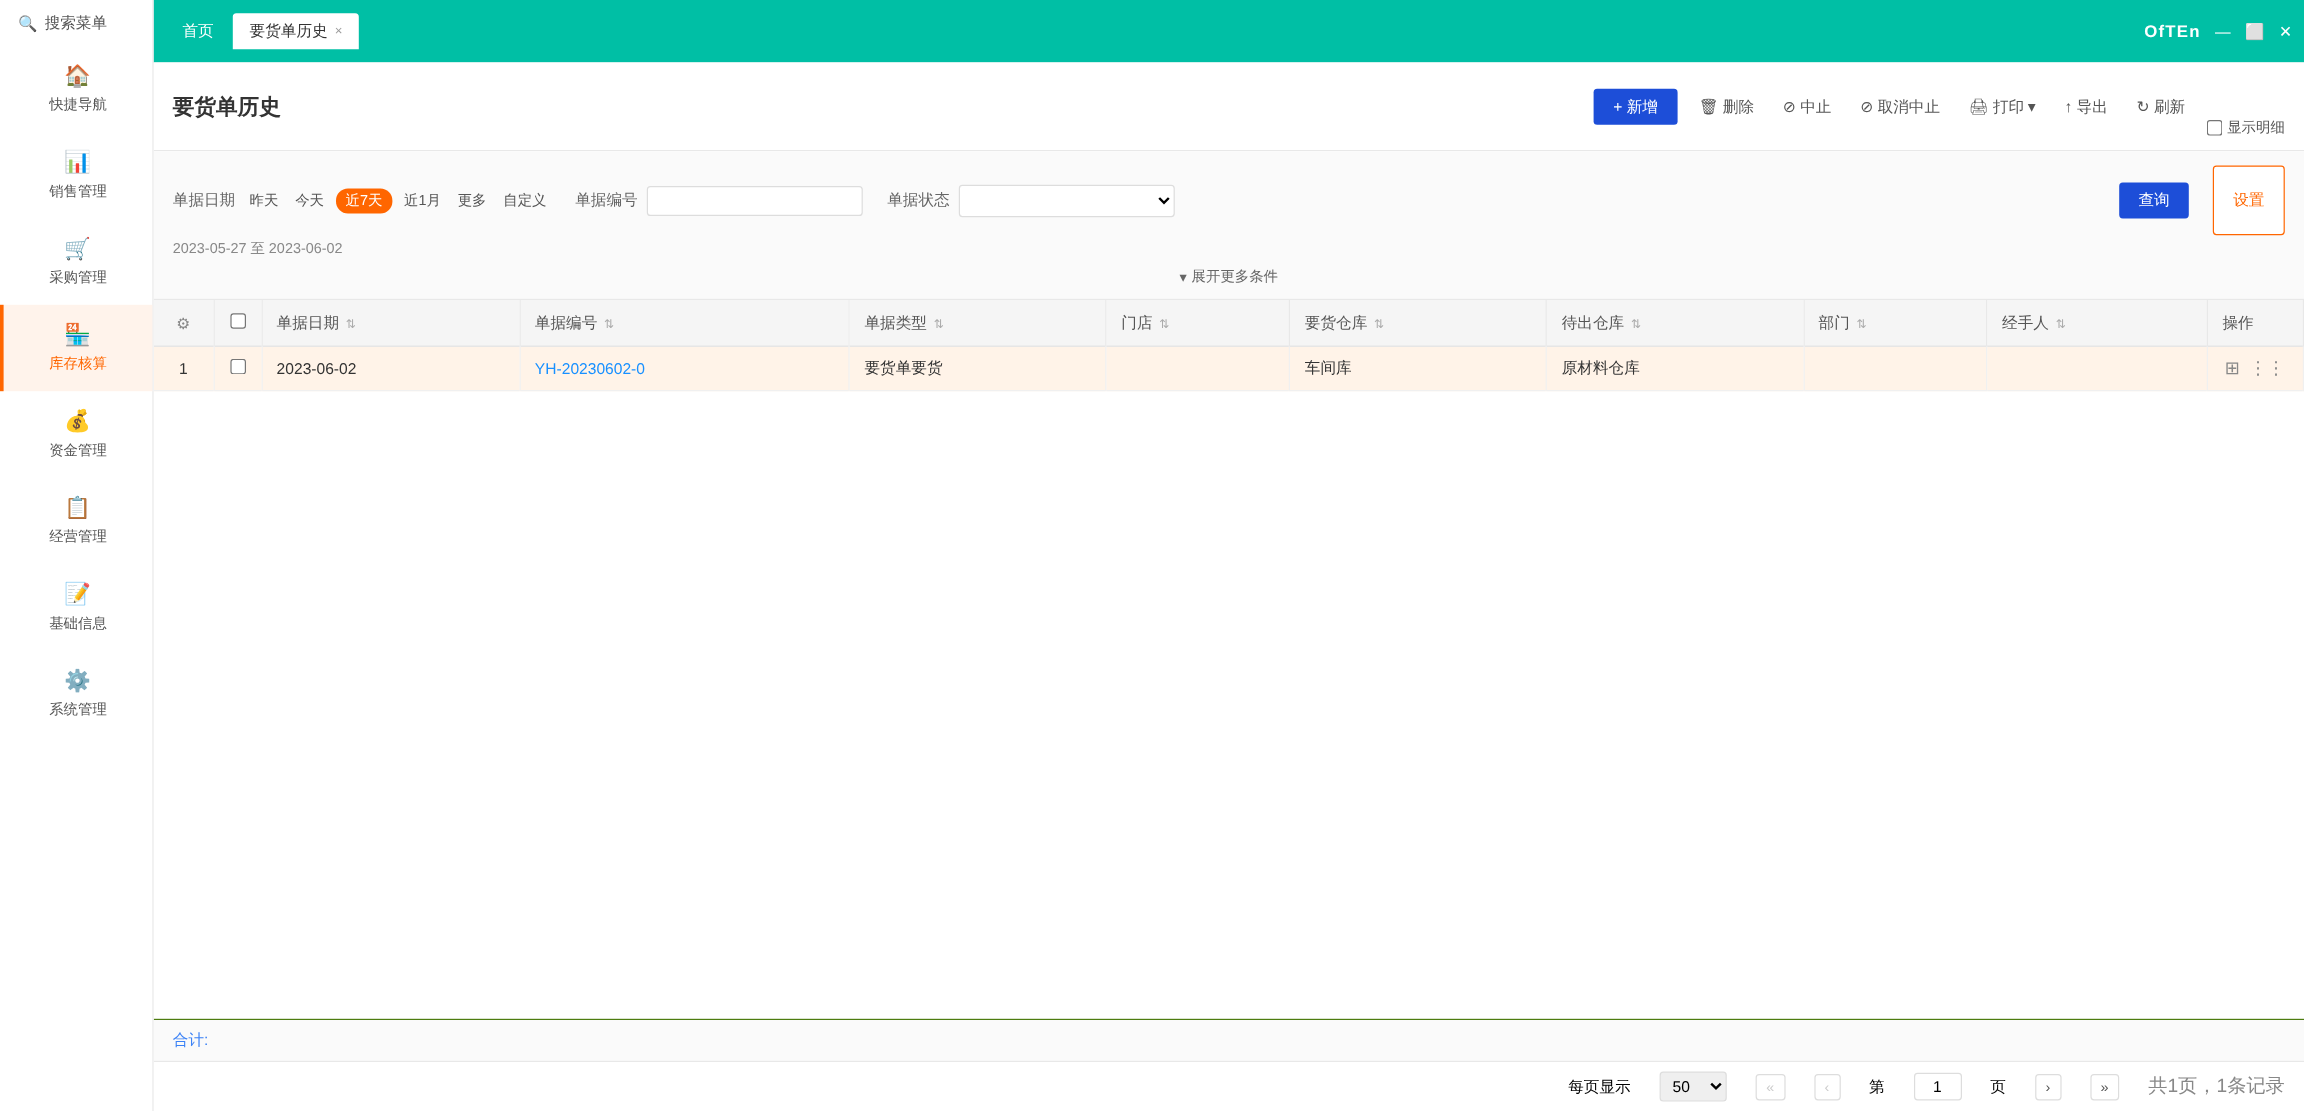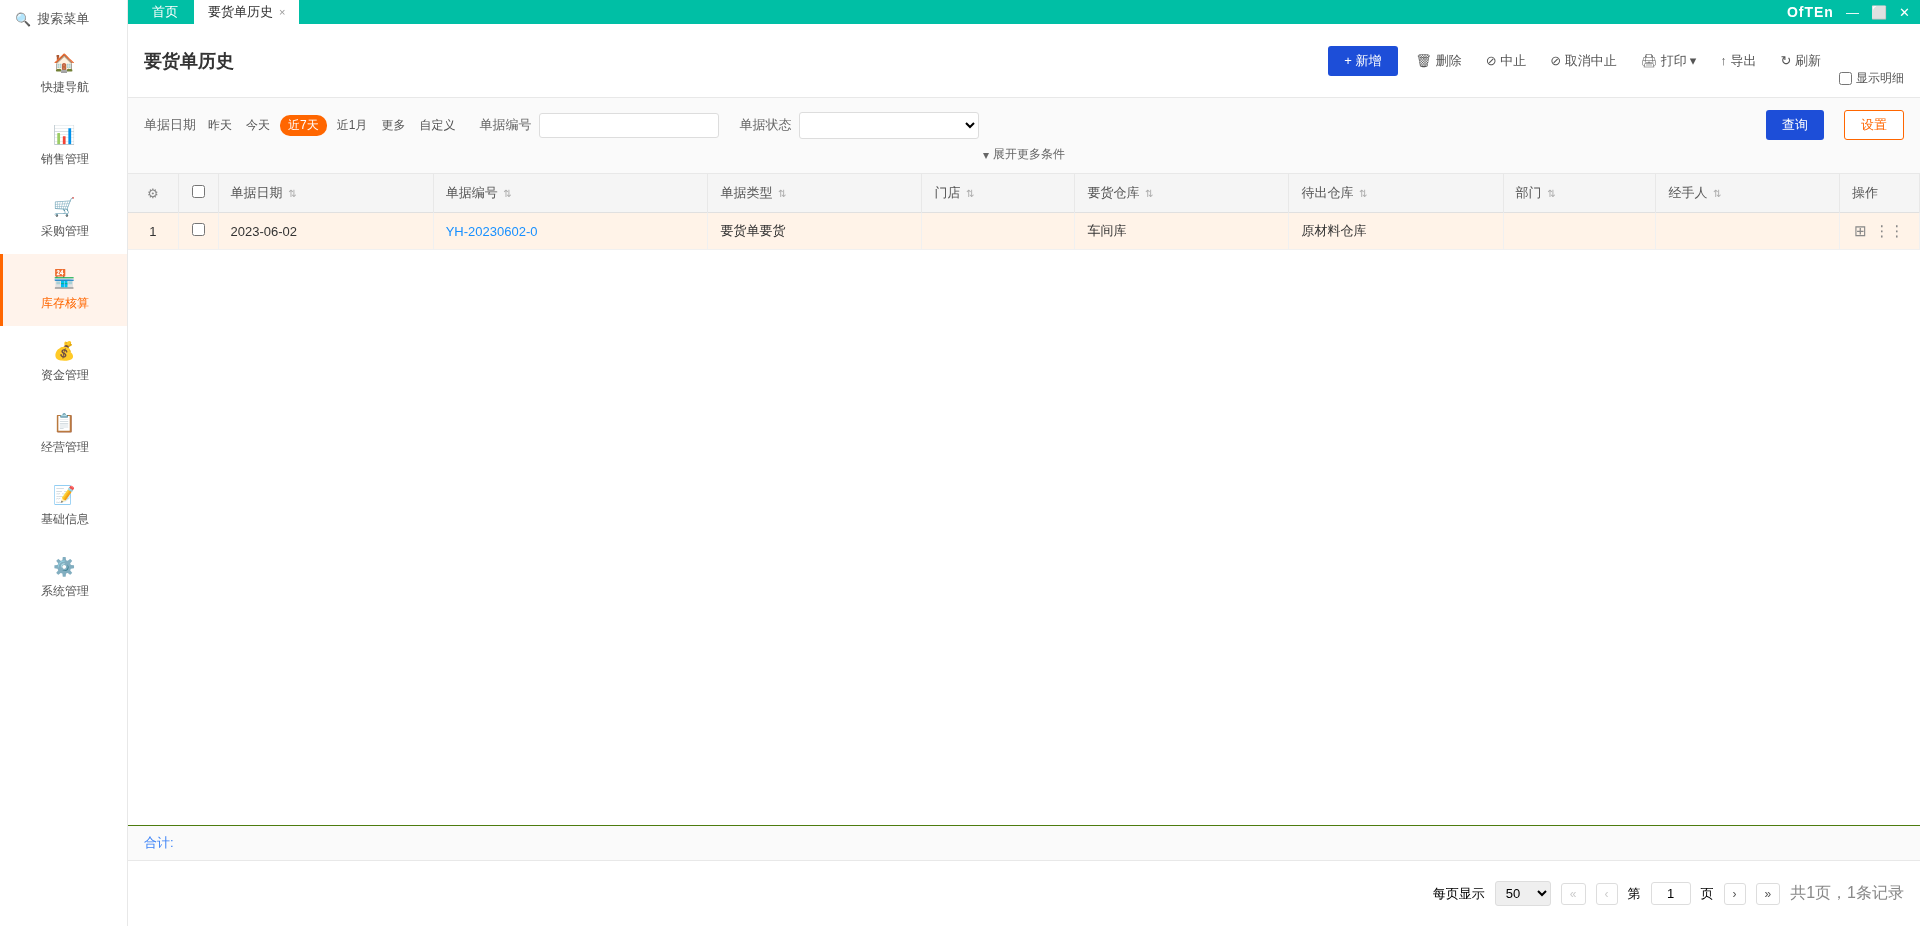--- a/index.html
+++ b/index.html
@@ -45,21 +45,21 @@
     
     .main {
       flex: 1;
       display: flex;
       flex-direction: column;
       overflow: hidden;
     }
 
     
     .topbar {
-      height: 24px;
+      height: 52px;
       background: #00bfa5;
       display: flex;
       align-items: center;
       padding: 0 10px;
       gap: 2px;
     }
     .topbar-tab {
       display: flex;
       align-items: center;
       padding: 6px 14px;
@@ -126,21 +126,21 @@
       border: none;
       padding: 6px 16px;
       border-radius: 3px;
       cursor: pointer;
       font-size: 13px;
     }
     .btn-secondary {
       background: #fff;
       color: #f60;
       border: 1px solid #f60;
-      padding: 5px 16px;
+      padding: 19px 16px;
       border-radius: 3px;
       cursor: pointer;
       font-size: 13px;
     }
     .checkbox-display { display: flex; align-items: center; gap: 4px; font-size: 12px; color: #555; cursor: pointer; margin-top: 36px; }
 
     
     .filter-area {
       padding: 12px 16px 8px;
       border-bottom: 1px solid #e8e8e8;
@@ -252,24 +252,24 @@
       background: #fafafa;
       color: #3b82f6;
       font-size: 13px;
     }
 
     
     .pagination-bar {
       display: flex;
       align-items: center;
       justify-content: flex-end;
-      padding: 20px 16px;
+      padding: 8px 16px;
       border-top: 1px solid #e8e8e8;
       background: #fff;
-      gap: 10px;
+      gap: 24px;
     }
     .pagination-bar select {
       border: 1px solid #ddd;
       border-radius: 3px;
       padding: 3px 6px;
       font-size: 13px;
     }
     .pagination-btn {
       border: 1px solid #ddd;
       background: #fff;
@@ -398,20 +398,21 @@
         <div class="filter-group">
           <span class="filter-label">单据状态</span>
           <select class="filter-select">
             <option value=""></option>
           </select>
         </div>
 
         <button class="btn-primary" style="margin-left:auto;">查询</button>
         <button class="btn-secondary">设置</button>
       </div>
+      <div class="date-range">2023-05-27 至 2023-06-02</div>
       <div class="expand-more">
         <span>▾</span>
         <span>展开更多条件</span>
       </div>
     </div>
 
     <div class="table-container">
       <table>
         <thead>
           <tr>

